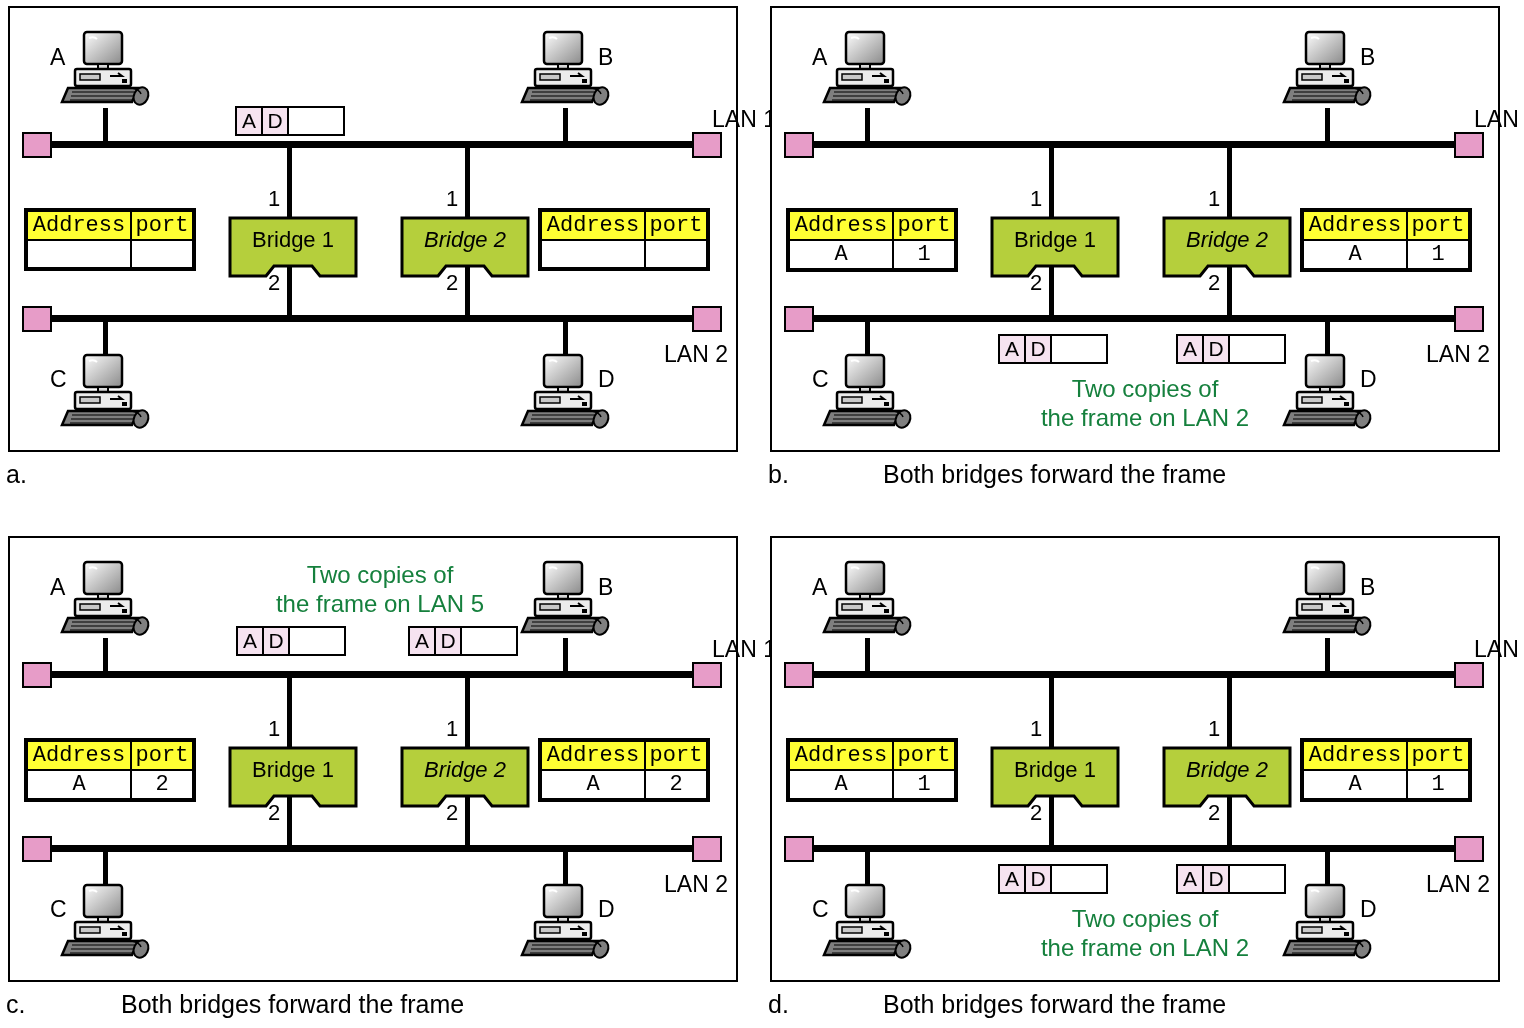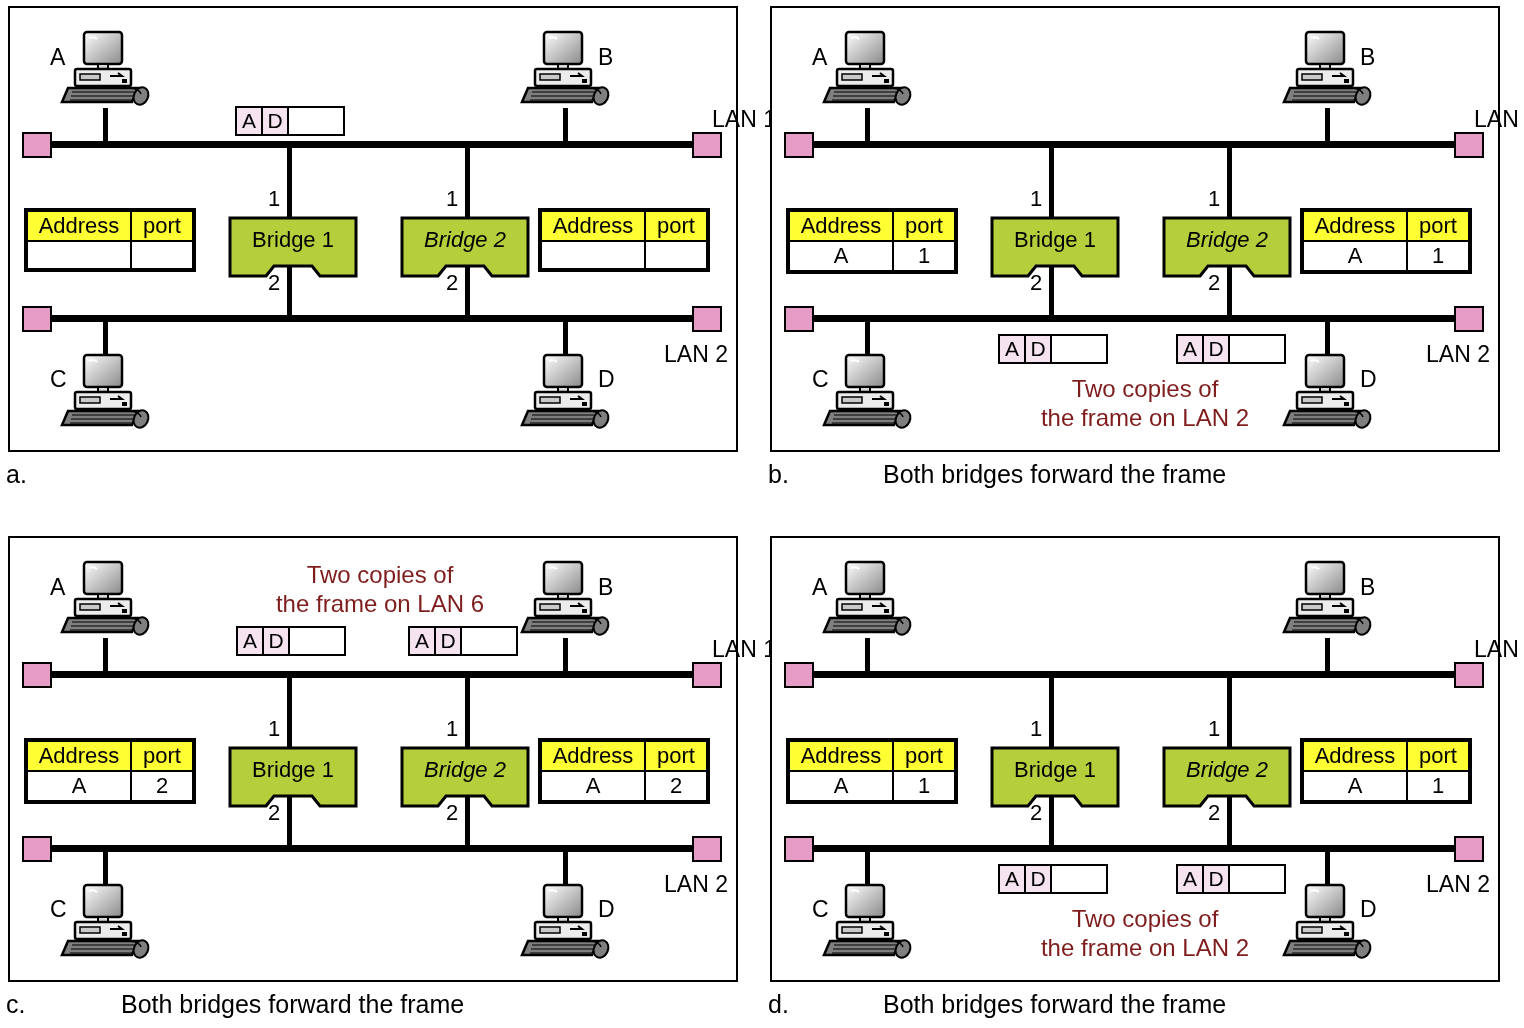--- a/index.html
+++ b/index.html
@@ -123,20 +123,21 @@
   
   .addr-table {
     position: absolute;
     border: 2px solid #000;
     border-collapse: collapse;
     background: #fff;
     box-sizing: border-box;
   }
   .addr-table table {
     border-collapse: collapse;
+    font-family: Liberation Mono, monospace;
   }
   .addr-table td {
     border: 2px solid #000;
     font-size: 22px;
     text-align: center;
     height: 28px;
     padding: 1px 2px;
     box-sizing: border-box;
   }
   .addr-table td.hd {
@@ -195,21 +196,21 @@
   }
   .frame .cell.pay {
     background: #fff;
     border-right: none;
     width: 54px;
   }
 
   
   .note {
     position: absolute;
-    color: #7f1d1d;
+    color: #15803d;
     font-size: 24px;
     line-height: 29px;
     text-align: center;
     white-space: nowrap;
   }
 </style>
 </head>
 <body>
 
 <div class="figure">
@@ -580,21 +581,21 @@
 
   <div class="caption cap-b">
     <span class="cap-letter">b.</span>
     <span class="cap-text">Both bridges forward the frame</span>
   </div>
 
   <div class="panel panel-c">
 
     <div class="note" style="left:250px; top:22px; width:240px;">
       <div>Two copies of</div>
-      <div>the frame on LAN 6</div>
+      <div>the frame on LAN 5</div>
     </div>
 
     <div class="frame" style="left:226px; top:88px;">
       <div class="cell">A</div>
       <div class="cell">D</div>
       <div class="cell pay"></div>
     </div>
     <div class="frame" style="left:398px; top:88px;">
       <div class="cell">A</div>
       <div class="cell">D</div>

